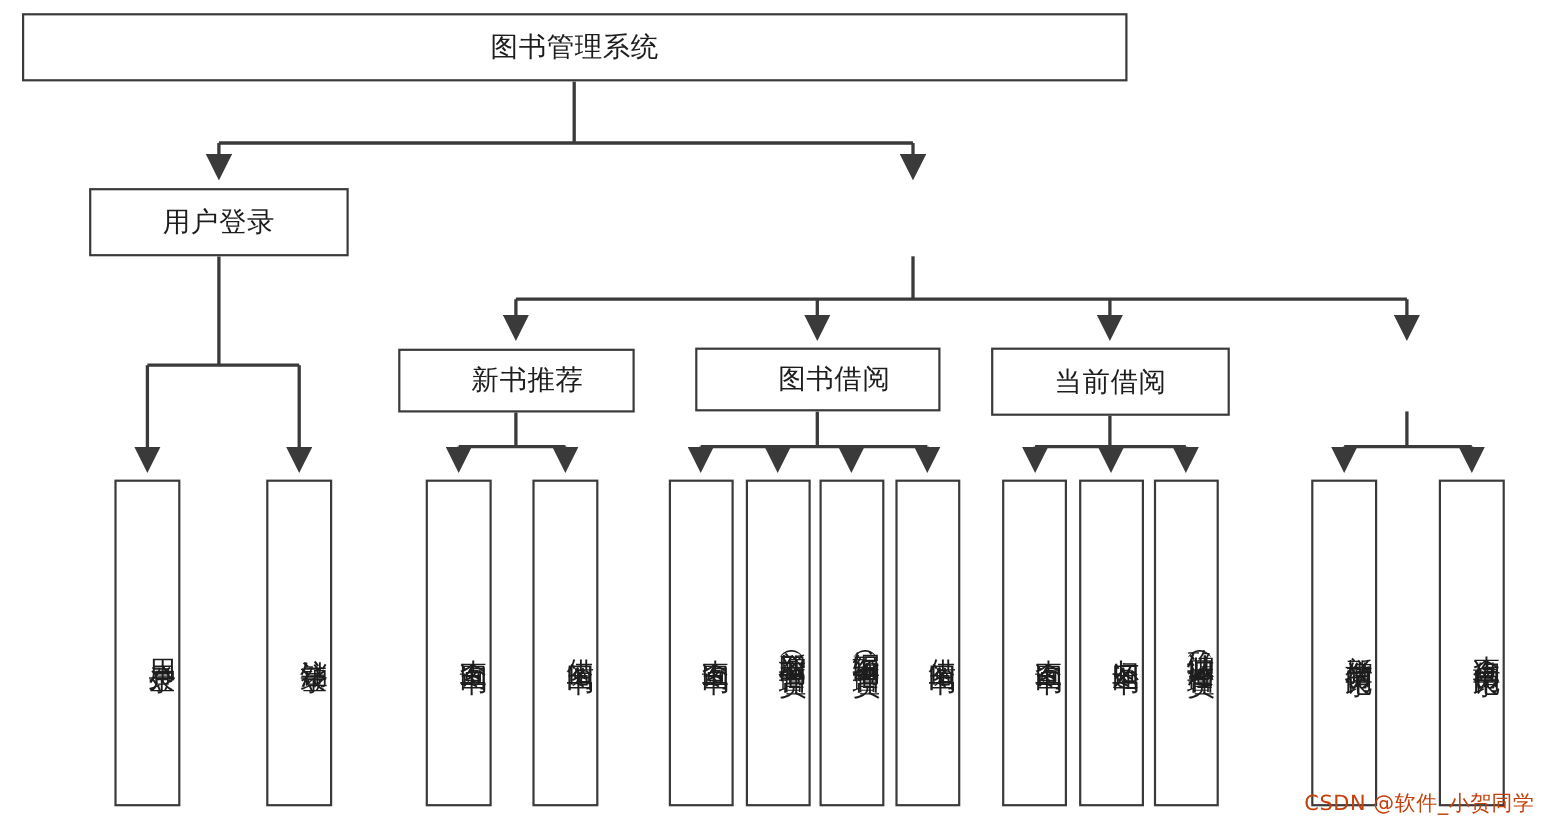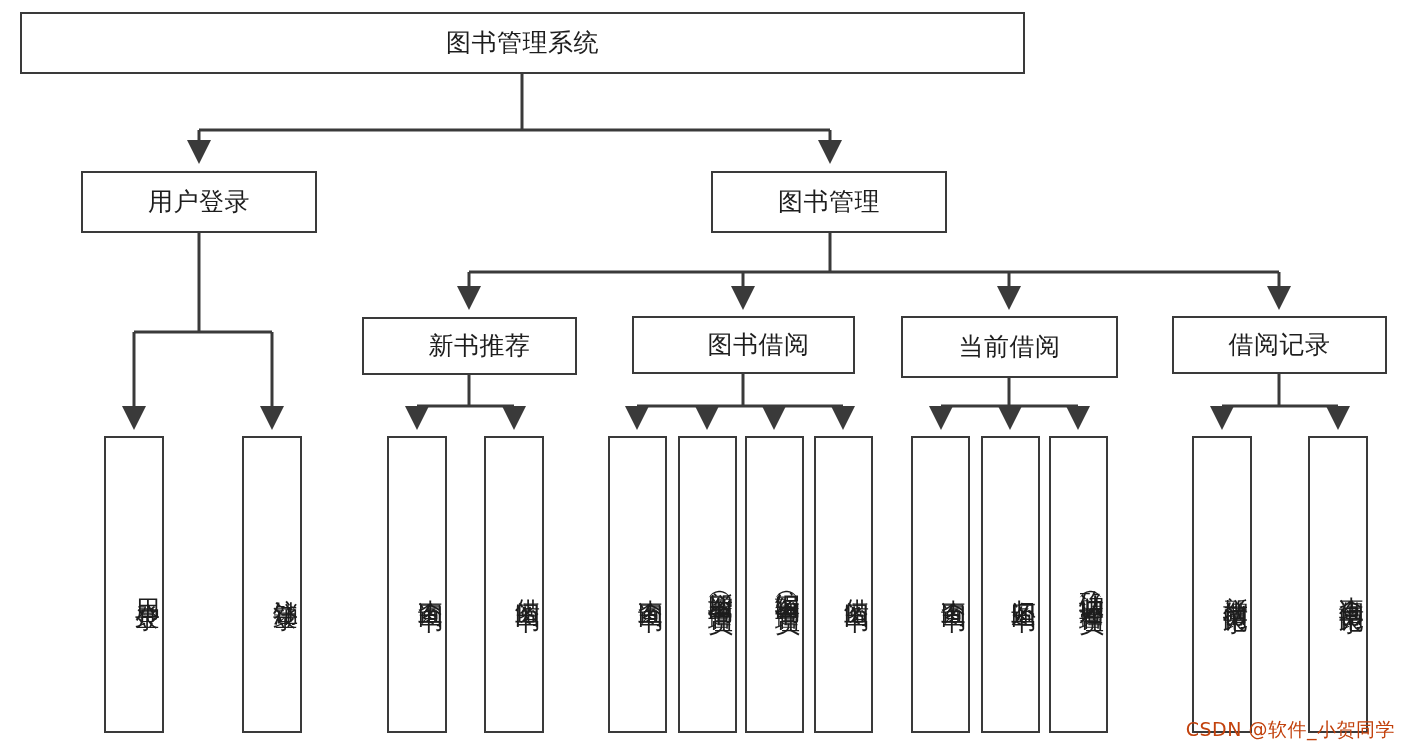--- a/index.html
+++ b/index.html
@@ -125,26 +125,24 @@
       <path d="M 1279 374 L 1279 406"></path>
       <path d="M 1222 406 L 1338 406"></path>
       <path d="M 1222 406 L 1222 426" marker-end="url(#arrow)"></path>
       <path d="M 1338 406 L 1338 426" marker-end="url(#arrow)"></path>
     </g>
   </svg>
 
   <div class="node node-h node-title" style="left:20px; top:12px; width:1005px; height:62px;">图书管理系统</div>
 
   <div class="node node-h" style="left:81px; top:171px; width:236px; height:62px;">用户登录</div>
-  <div class="node node-h" style="left:711px; top:171px; width:236px; height:62px;">图书管理</div>
 
   <div class="node node-h" style="left:362px; top:317px; width:215px; height:58px;padding-left:26px;">新书推荐</div>
   <div class="node node-h" style="left:632px; top:316px; width:223px; height:58px;padding-left:36px;">图书借阅</div>
   <div class="node node-h" style="left:901px; top:316px; width:217px; height:62px;">当前借阅</div>
-  <div class="node node-h" style="left:1172px; top:316px; width:215px; height:58px;">借阅记录</div>
 
   <div class="node node-v" style="left:104px; top:436px; width:60px; height:297px;">
     <span class="vtext">用户登录</span>
   </div>
   <div class="node node-v" style="left:242px; top:436px; width:60px; height:297px;">
     <span class="vtext">注销登录</span>
   </div>
 
   <div class="node node-v" style="left:387px; top:436px; width:60px; height:297px;">
     <span class="vtext">查询图书</span>

